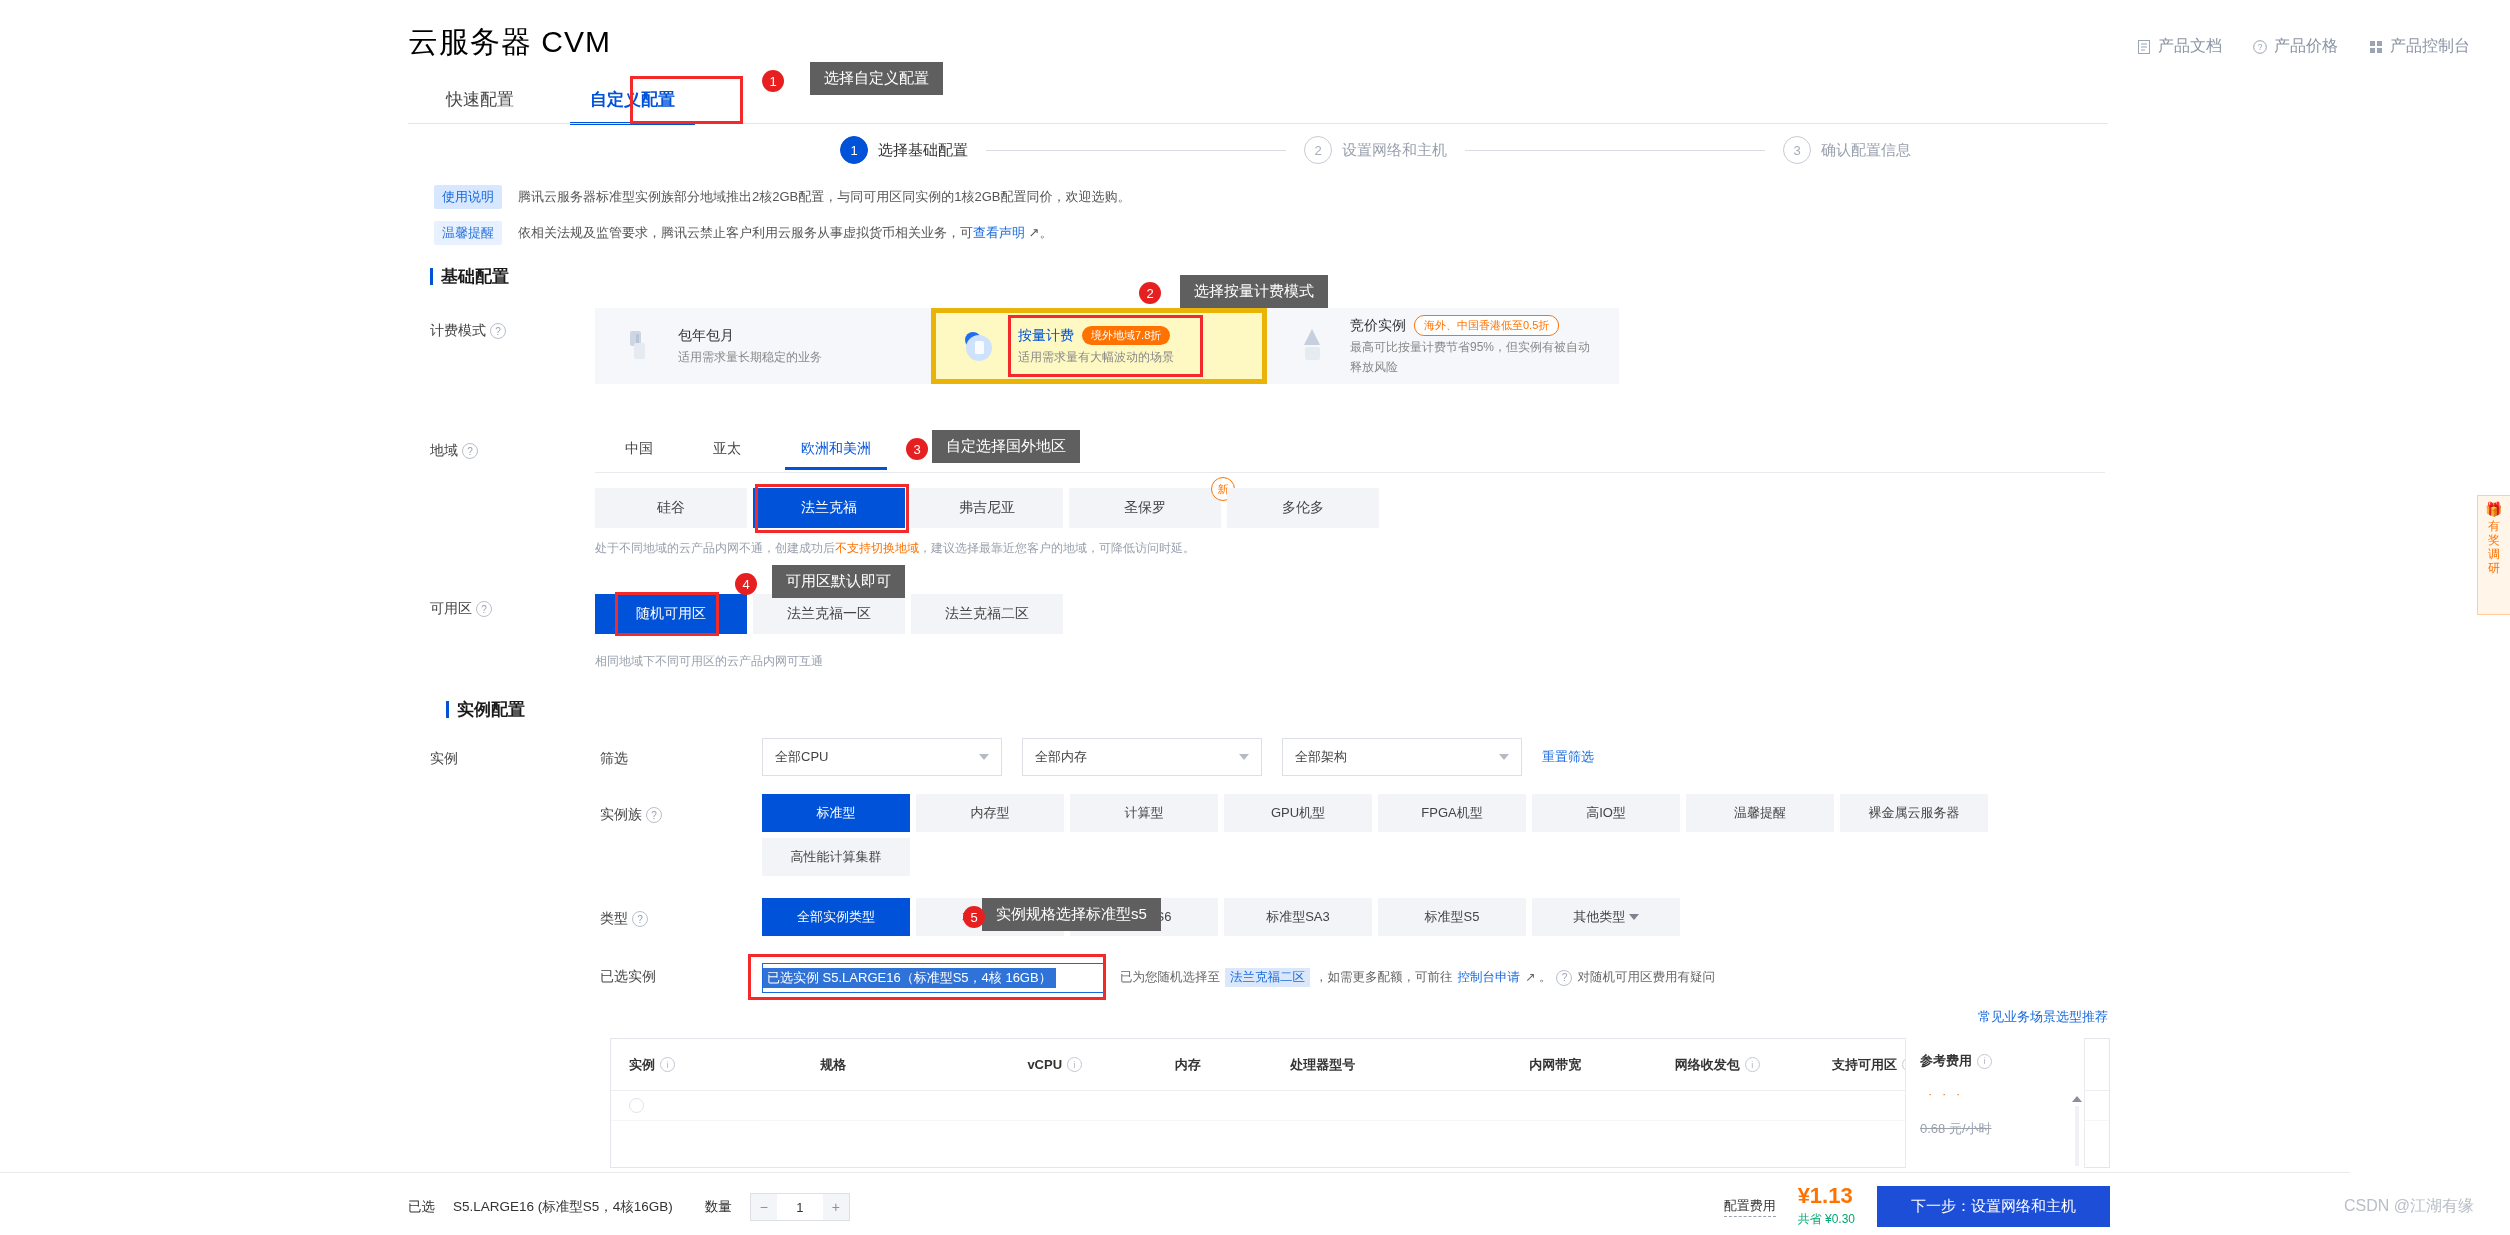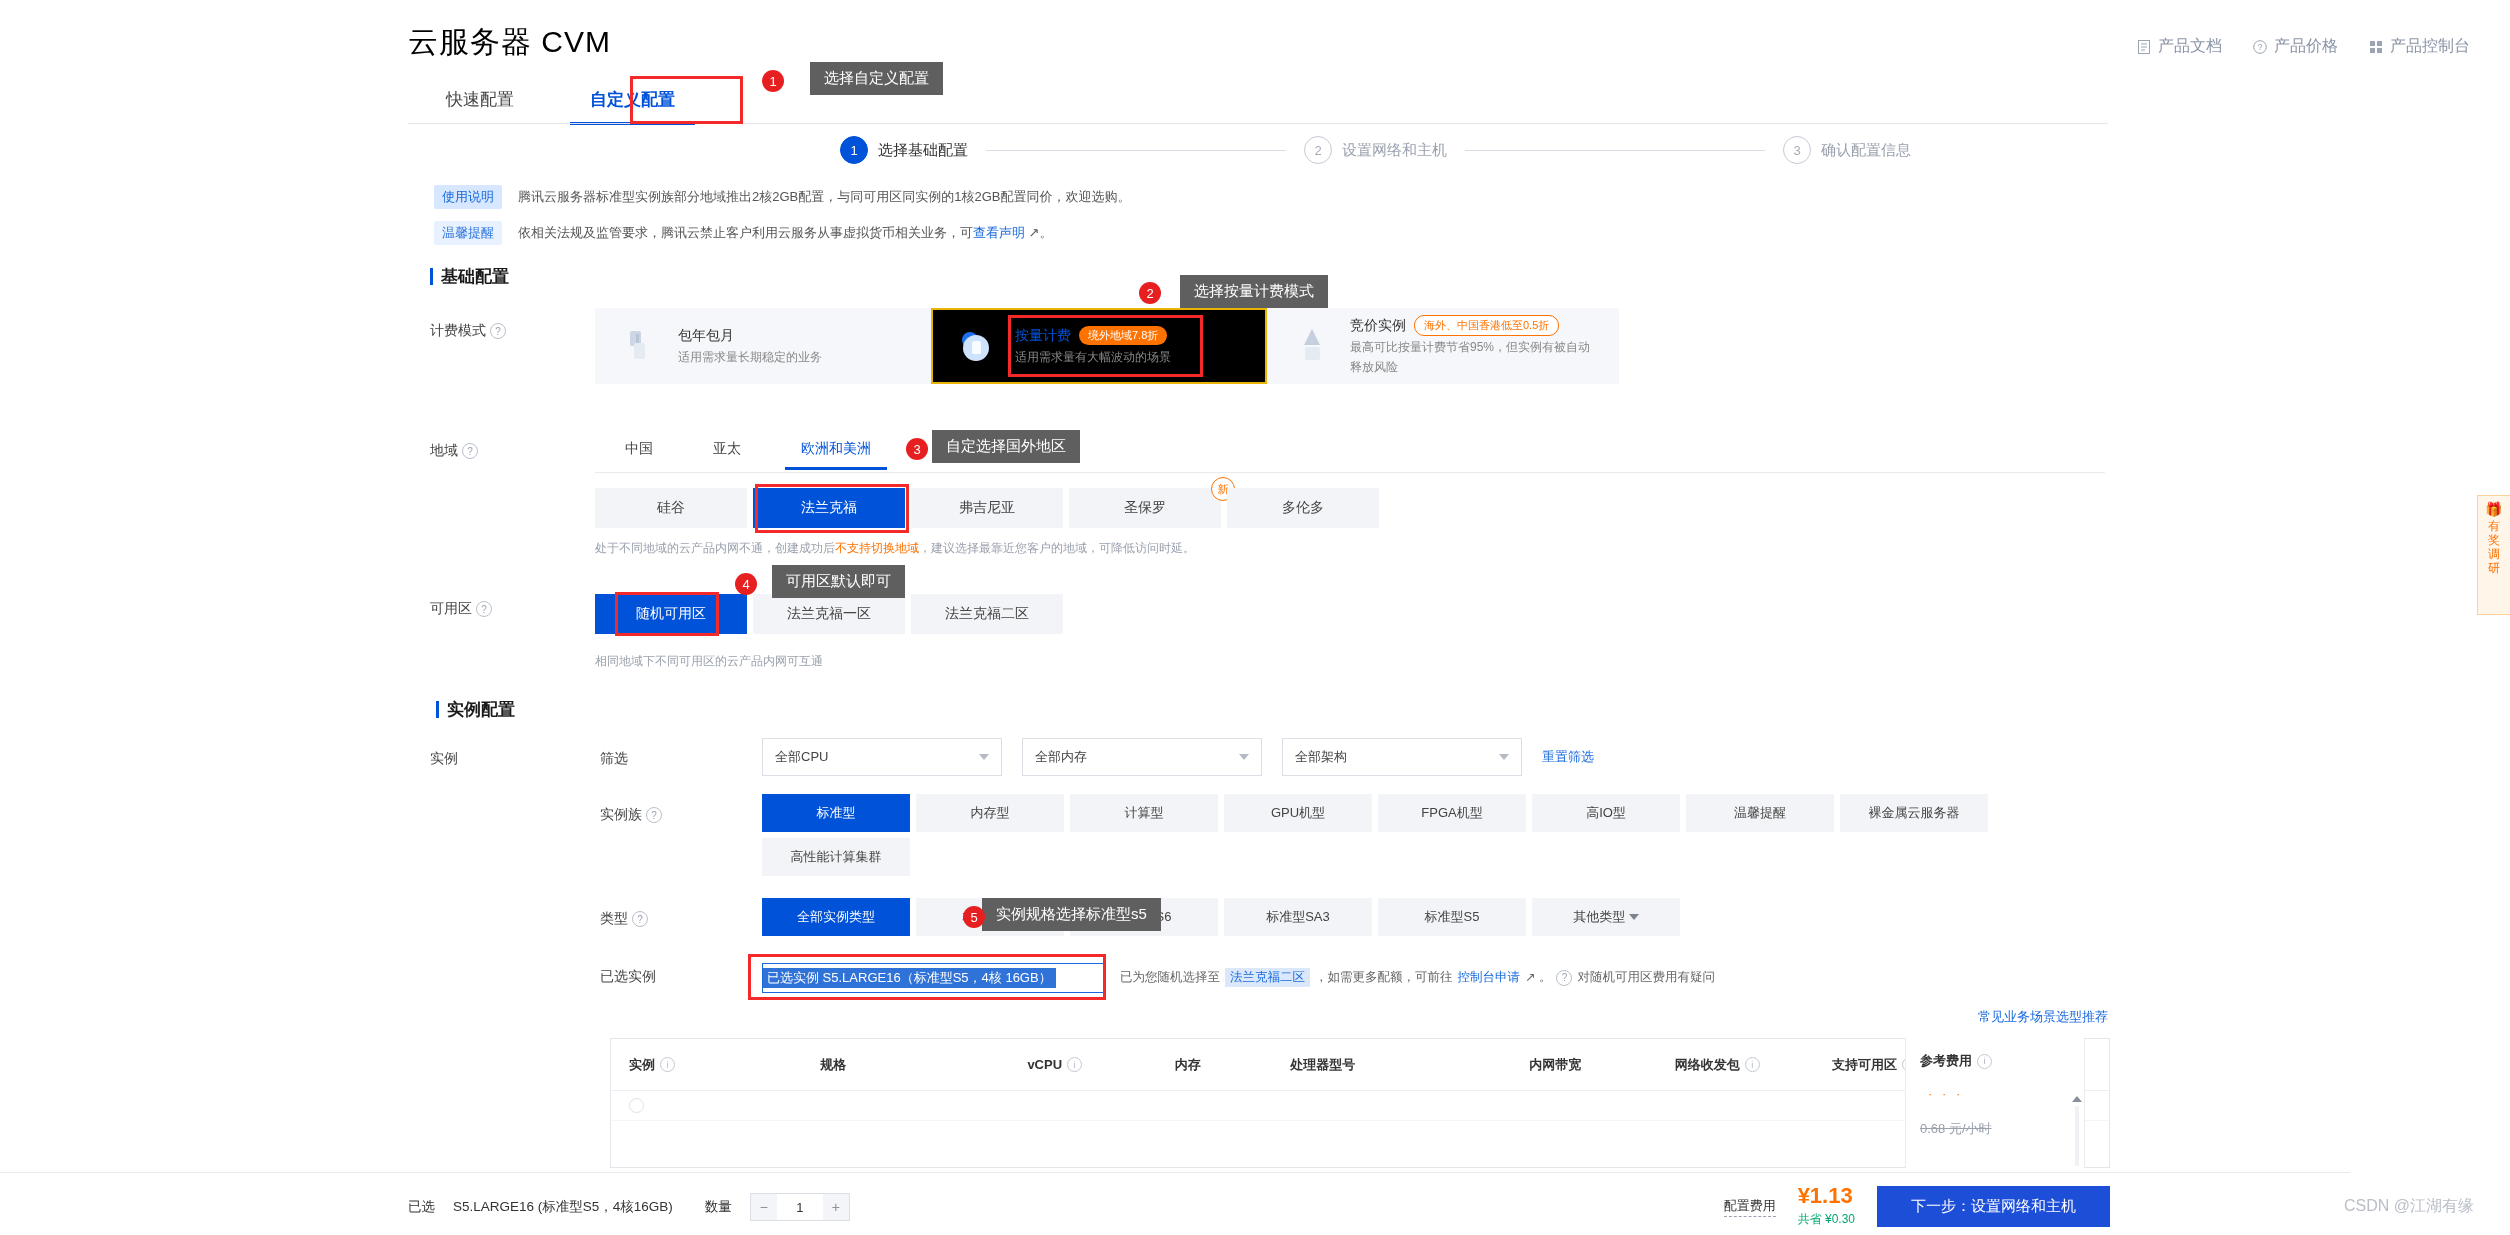--- a/index.html
+++ b/index.html
@@ -80,21 +80,21 @@
     width:14px;height:14px;border-radius:50%;border:1px solid #b9c0cb;color:#9aa2ae;
     font-size:10px;display:inline-flex;align-items:center;justify-content:center;
   }
 
   
   .paycards{position:absolute;left:595px;top:308px;display:flex;}
   .paycard{
     width:336px;height:76px;background:#f6f7fa;border:1px solid #f6f7fa;
     display:flex;align-items:center;padding:0 22px;box-sizing:border-box;cursor:pointer;position:relative;
   }
-  .paycard.sel{background:#000000;border:2px solid #eab308;text-align:right;}
+  .paycard.sel{background:#fef9c3;border:5px solid #eab308;text-align:right;}
   .pc-ico{width:46px;height:46px;margin-right:14px;flex:none;position:relative;}
   .pc-body{line-height:1.55;}
   .pc-t{font-size:14px;color:#333;display:flex;align-items:center;gap:8px;}
   .paycard.sel .pc-t{color:#0052d9;}
   .pc-d{font-size:12px;color:#888;}
   .badge-org{
     background:#ff7200;color:#fff;border-radius:10px;padding:1px 9px;font-size:11px;white-space:nowrap;
   }
   .badge-org-out{
     border:1px solid #ff7200;color:#ff7200;border-radius:10px;padding:1px 9px;font-size:11px;white-space:nowrap;background:#fff;
@@ -377,21 +377,21 @@
     <span>可用区</span>
       <span class="qmark">?</span>
   </div>
   <div class="chips" style="left:595px;top:594px;">
     <div class="chip sel">随机可用区</div>
     <div class="chip">法兰克福一区</div>
     <div class="chip">法兰克福二区</div>
   </div>
   <div class="hint" style="left:595px;top:653px;">相同地域下不同可用区的云产品内网可互通</div>
 
-  <div class="sec-title" style="left:436px;top:698px;">实例配置</div>
+  <div class="sec-title" style="left:446px;top:698px;">实例配置</div>
 
   <div class="rowlabel" style="left:430px;top:750px;">
       <span>实例</span>
     </div>
   <div class="rowlabel" style="left:600px;top:750px;">
       <span>筛选</span>
     </div>
 
   <div style="position:absolute;left:762px;top:738px;display:flex;gap:20px;align-items:center;">
     <div class="sel-box">

